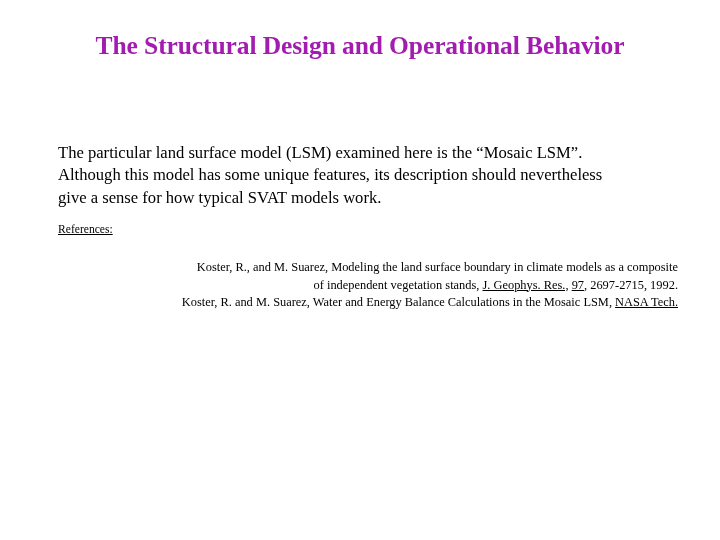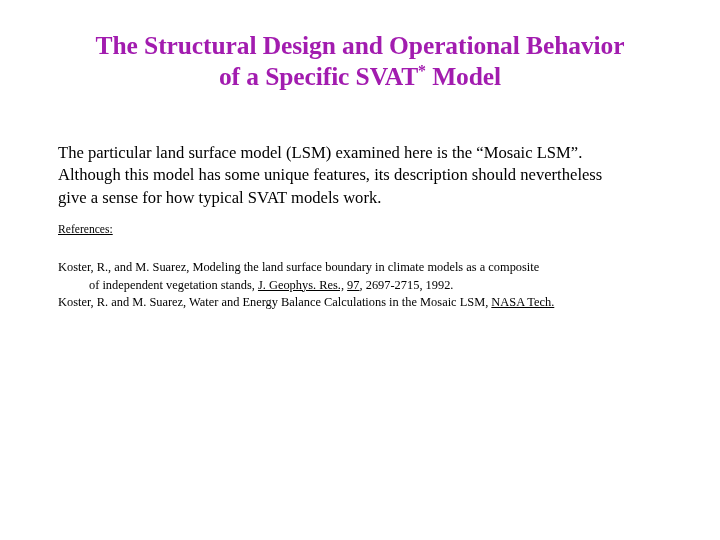--- a/index.html
+++ b/index.html
@@ -70,20 +70,21 @@
     font-size: 11.6px;
     line-height: 15px;
     color: #000000;
     text-decoration: underline;
   }
   .refs-block {
     position: absolute;
     left: 58px;
     top: 259px;
     width: 620px;
+    text-align: right;
   }
   .ref-line {
     font-size: 12.4px;
     line-height: 17.6px;
     color: #000000;
     white-space: nowrap;
   }
   .ref-indent-1 { padding-left: 31px; }
   .ref-indent-2 { padding-left: 27px; }
   .u { text-decoration: underline; }
@@ -107,21 +108,20 @@
     line-height: 0;
   }
 </style>
 </head>
 <body>
 
 <div class="slide">
 
   <div class="title-block">
     <div class="title-line">The Structural Design and Operational Behavior</div>
-    <div class="title-line"><span>of a Specific SVAT</span><span class="sup">*</span><span> Model</span></div>
   </div>
 
   <div class="body-block">
     <div class="body-line">The particular land surface model (LSM) examined here is the “Mosaic LSM”.</div>
     <div class="body-line">Although this model has some unique features, its description should nevertheless</div>
     <div class="body-line">give a sense for how typical SVAT models work.</div>
   </div>
 
   <div class="refs-label">References:</div>
 

